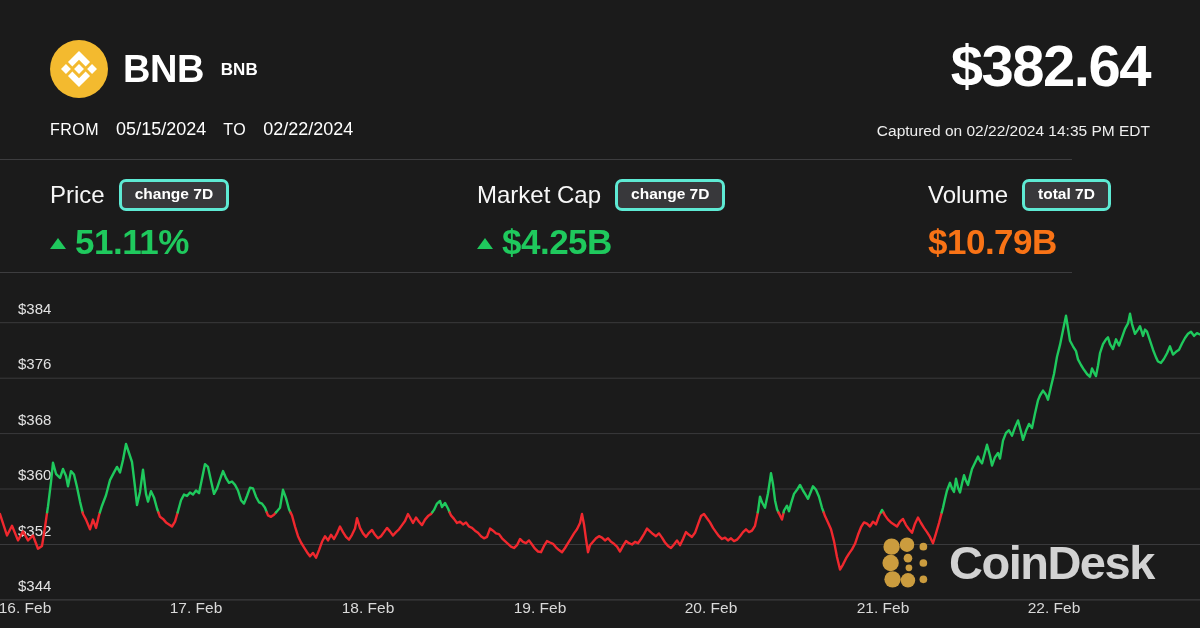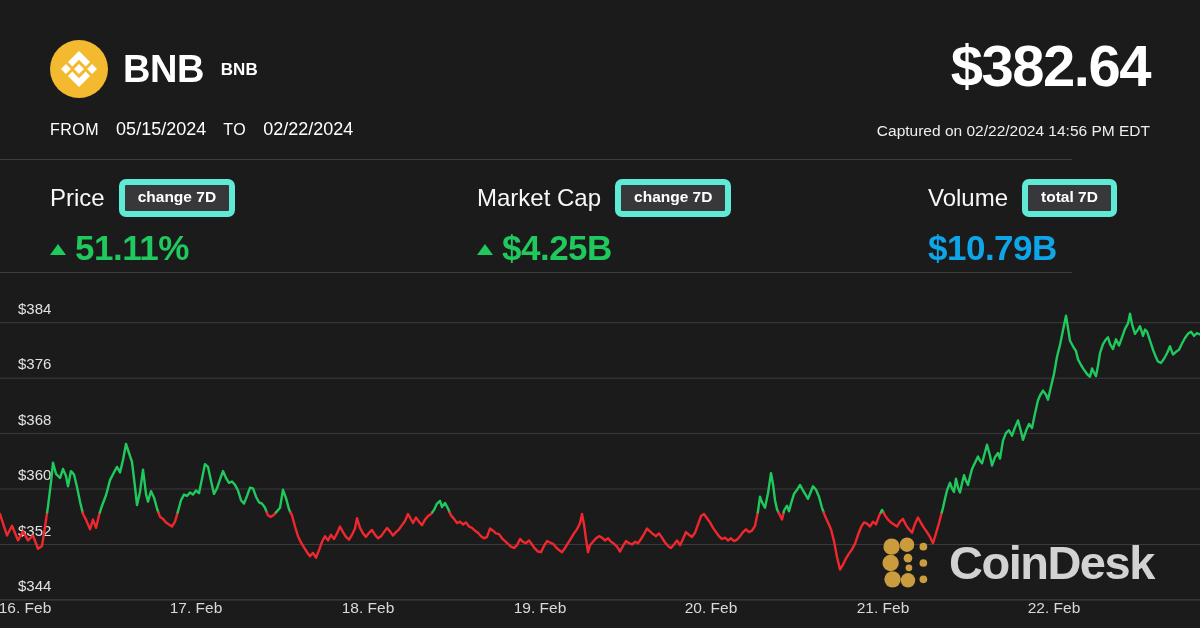--- a/index.html
+++ b/index.html
@@ -19,21 +19,21 @@
   .range-kw{font-size:16px;font-weight:normal;letter-spacing:0.5px;}
   .range-date{font-size:18px;font-weight:400;}
   .captured{position:absolute;right:50px;top:122px;font-size:15.5px;color:#eeeeee;font-weight:400;}
   
   .stats{position:absolute;left:0;top:159px;width:1072px;height:112px;
          border-top:1px solid #3d3d3f;border-bottom:1px solid #3d3d3f;}
   .stat{position:absolute;top:0;}
   .stat.c1{left:50px;} .stat.c2{left:477px;} .stat.c3{left:928px;}
   .stat-head{display:flex;align-items:center;gap:14px;margin-top:19px;}
   .stat-label{font-size:24px;color:#f7f7f7;font-weight:400;}
-  .stat-badge{background:#38383b;border:6px solid #5eead4;border-radius:7px;
+  .stat-badge{background:#38383b;border:3px solid #5eead4;border-radius:7px;
               padding:3px 13px 5px;font-size:15.5px;font-weight:bold;color:#fff;white-space:nowrap;}
   .stat-value{margin-top:11px;font-size:35px;font-weight:bold;color:#fff;display:flex;align-items:center;letter-spacing:-0.5px;}
   .arrow-up{width:0;height:0;border-left:8px solid transparent;border-right:8px solid transparent;
             border-bottom:11px solid #22C55E;display:inline-block;margin-right:9px;margin-top:3px;}
   
   .chart-wrap{position:absolute;left:0;top:280px;width:1191px;height:348px;}
   .chart-wrap svg{display:block;}
   
   .watermark{position:absolute;left:881px;top:535px;display:flex;align-items:center;gap:16px;}
   .watermark .cd-icon{width:52px;height:52px;display:block;}
@@ -61,21 +61,21 @@
 
   <div class="big-price">$382.64</div>
 
   <div class="range-row">
     <span class="range-kw">FROM</span>
     <span class="range-date">05/15/2024</span>
     <span class="range-kw">TO</span>
     <span class="range-date">02/22/2024</span>
   </div>
 
-  <div class="captured">Captured on 02/22/2024 14:56 PM EDT</div>
+  <div class="captured">Captured on 02/22/2024 14:35 PM EDT</div>
 
   <div class="stats">
     <div class="stat c1">
       <div class="stat-head">
         <span class="stat-label">Price</span>
         <span class="stat-badge">change 7D</span>
       </div>
       <div class="stat-value" style="color: rgb(31, 201, 93);">
         <span class="arrow-up" style="border-bottom-color: rgb(31, 201, 93);"></span>
         <span>51.11%</span>
@@ -89,21 +89,21 @@
       <div class="stat-value" style="color: rgb(31, 201, 93);">
         <span class="arrow-up" style="border-bottom-color: rgb(31, 201, 93);"></span>
         <span>$4.25B</span>
       </div>
     </div>
     <div class="stat c3">
       <div class="stat-head">
         <span class="stat-label">Volume</span>
         <span class="stat-badge">total 7D</span>
       </div>
-      <div class="stat-value" style="color: #0ea5e9;">
+      <div class="stat-value" style="color: #f97316;">
 
         <span>$10.79B</span>
       </div>
     </div>
   </div>
 
   <div class="chart-wrap">
     <svg id="chart-svg" width="1200" height="348" viewBox="0 0 1200 348">
         <line x1="0" x2="1200" y1="42.7" y2="42.7" stroke="#3a3a3c" stroke-width="1"></line>
         <text x="18" y="33.7" fill="#e2e2e2" font-size="15" font-family="Liberation Sans, DejaVu Sans, sans-serif">$384</text>

